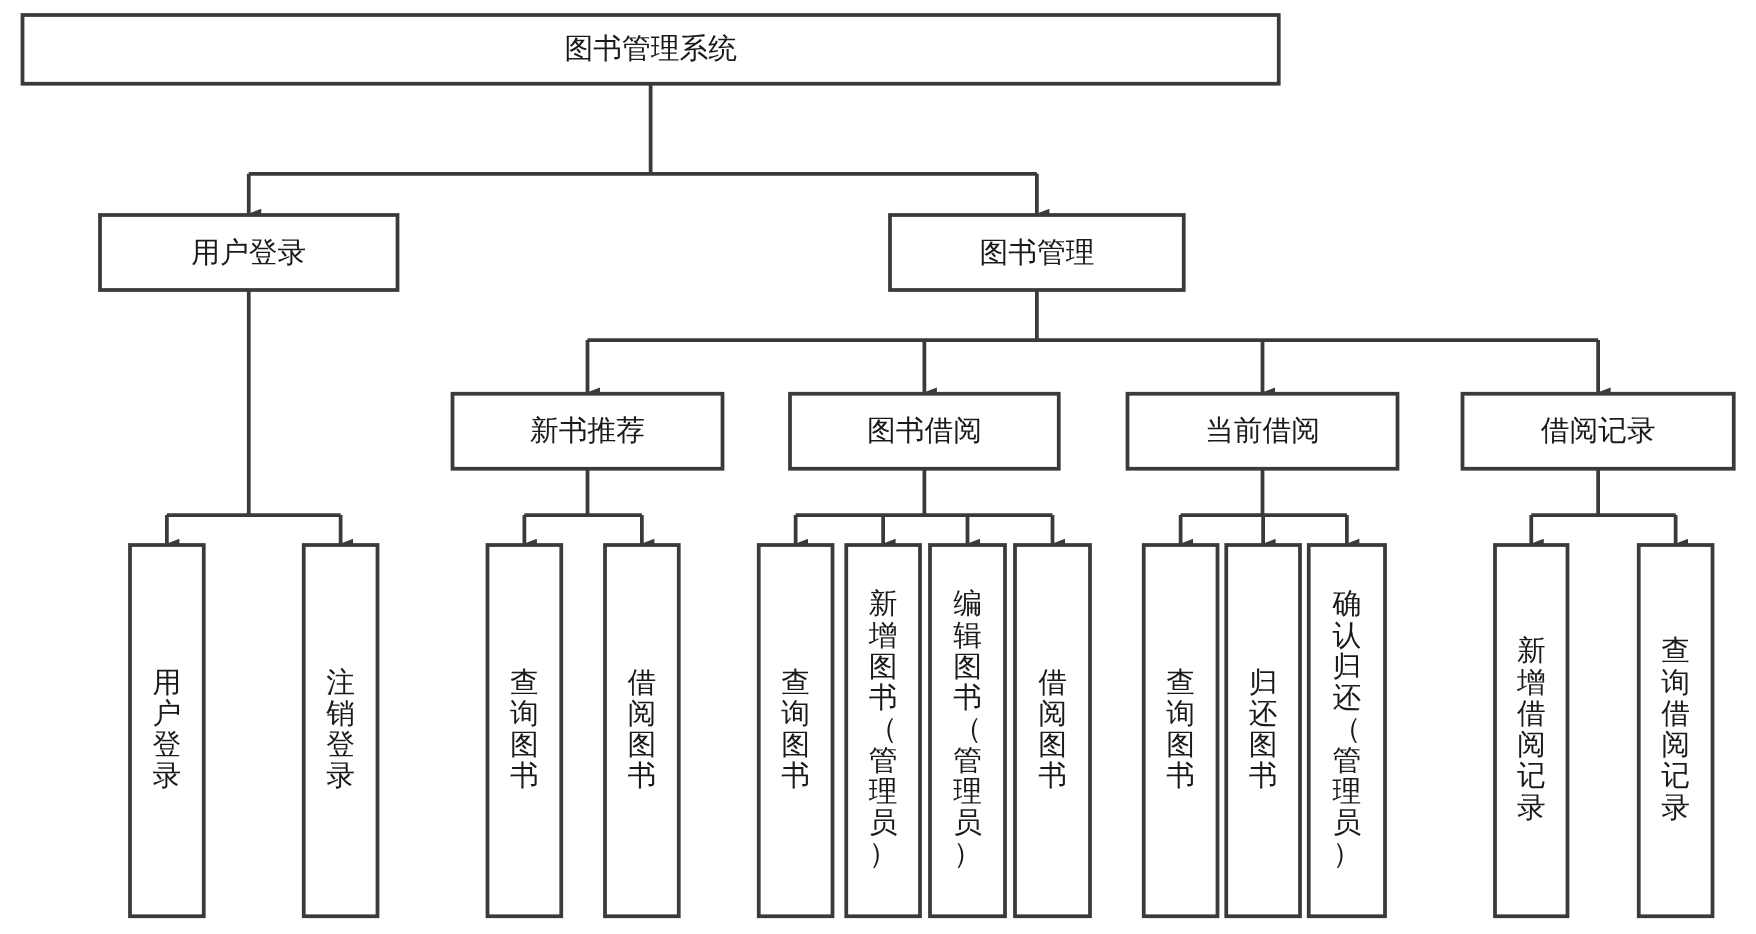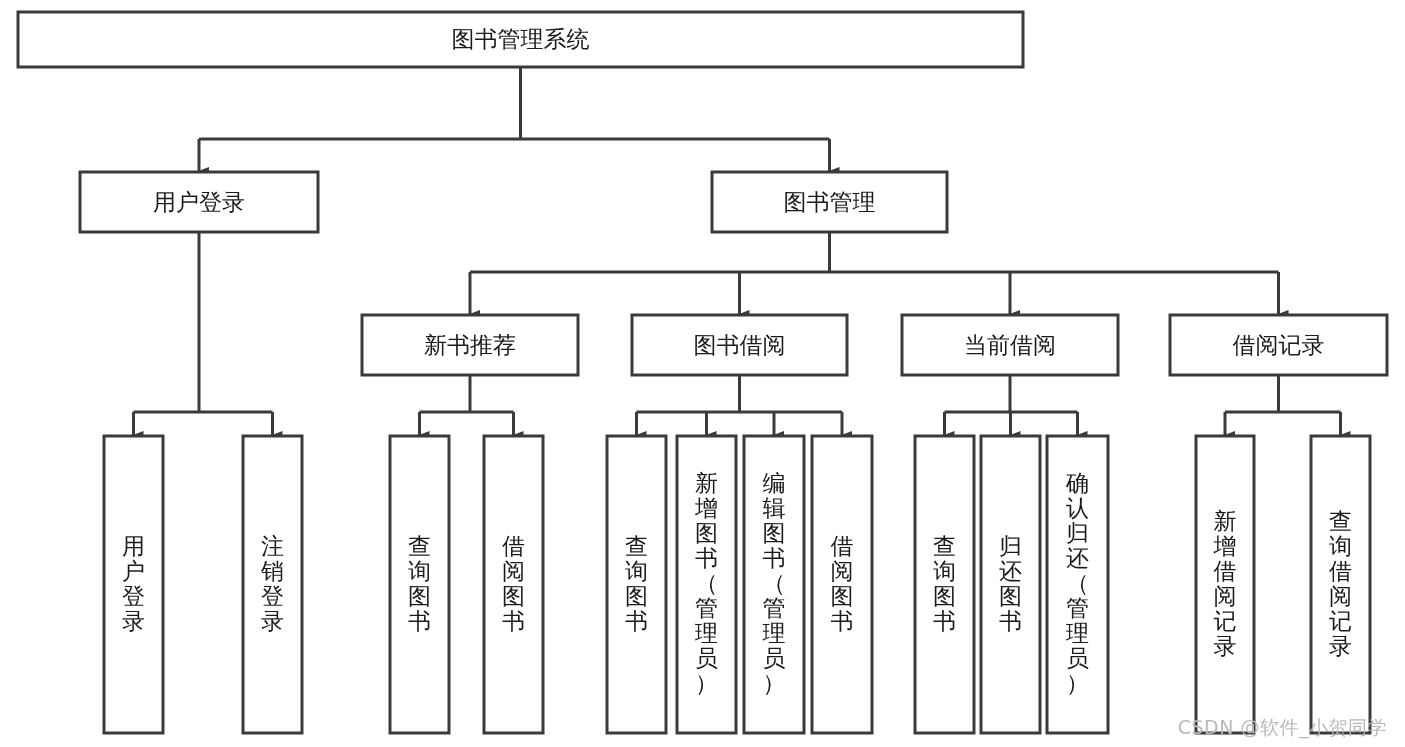--- a/index.html
+++ b/index.html
@@ -184,14 +184,13 @@
           <rect x="1196" y="436" width="58" height="297" class="node-box"></rect>
           <text x="1225" y="0" class="node-label-vertical"><tspan x="1225" y="522" dominant-baseline="middle">新</tspan><tspan x="1225" y="547" dominant-baseline="middle">增</tspan><tspan x="1225" y="572" dominant-baseline="middle">借</tspan><tspan x="1225" y="597" dominant-baseline="middle">阅</tspan><tspan x="1225" y="622" dominant-baseline="middle">记</tspan><tspan x="1225" y="647" dominant-baseline="middle">录</tspan></text>
         </g>
         <g>
           <rect x="1311" y="436" width="59" height="297" class="node-box"></rect>
           <text x="1340.5" y="0" class="node-label-vertical"><tspan x="1340.5" y="522" dominant-baseline="middle">查</tspan><tspan x="1340.5" y="547" dominant-baseline="middle">询</tspan><tspan x="1340.5" y="572" dominant-baseline="middle">借</tspan><tspan x="1340.5" y="597" dominant-baseline="middle">阅</tspan><tspan x="1340.5" y="622" dominant-baseline="middle">记</tspan><tspan x="1340.5" y="647" dominant-baseline="middle">录</tspan></text>
         </g>
       </g>
   </svg>
 
-  <div class="watermark-text">CSDN @软件_小贺同学</div>
 </div>
 
 </body></html>

